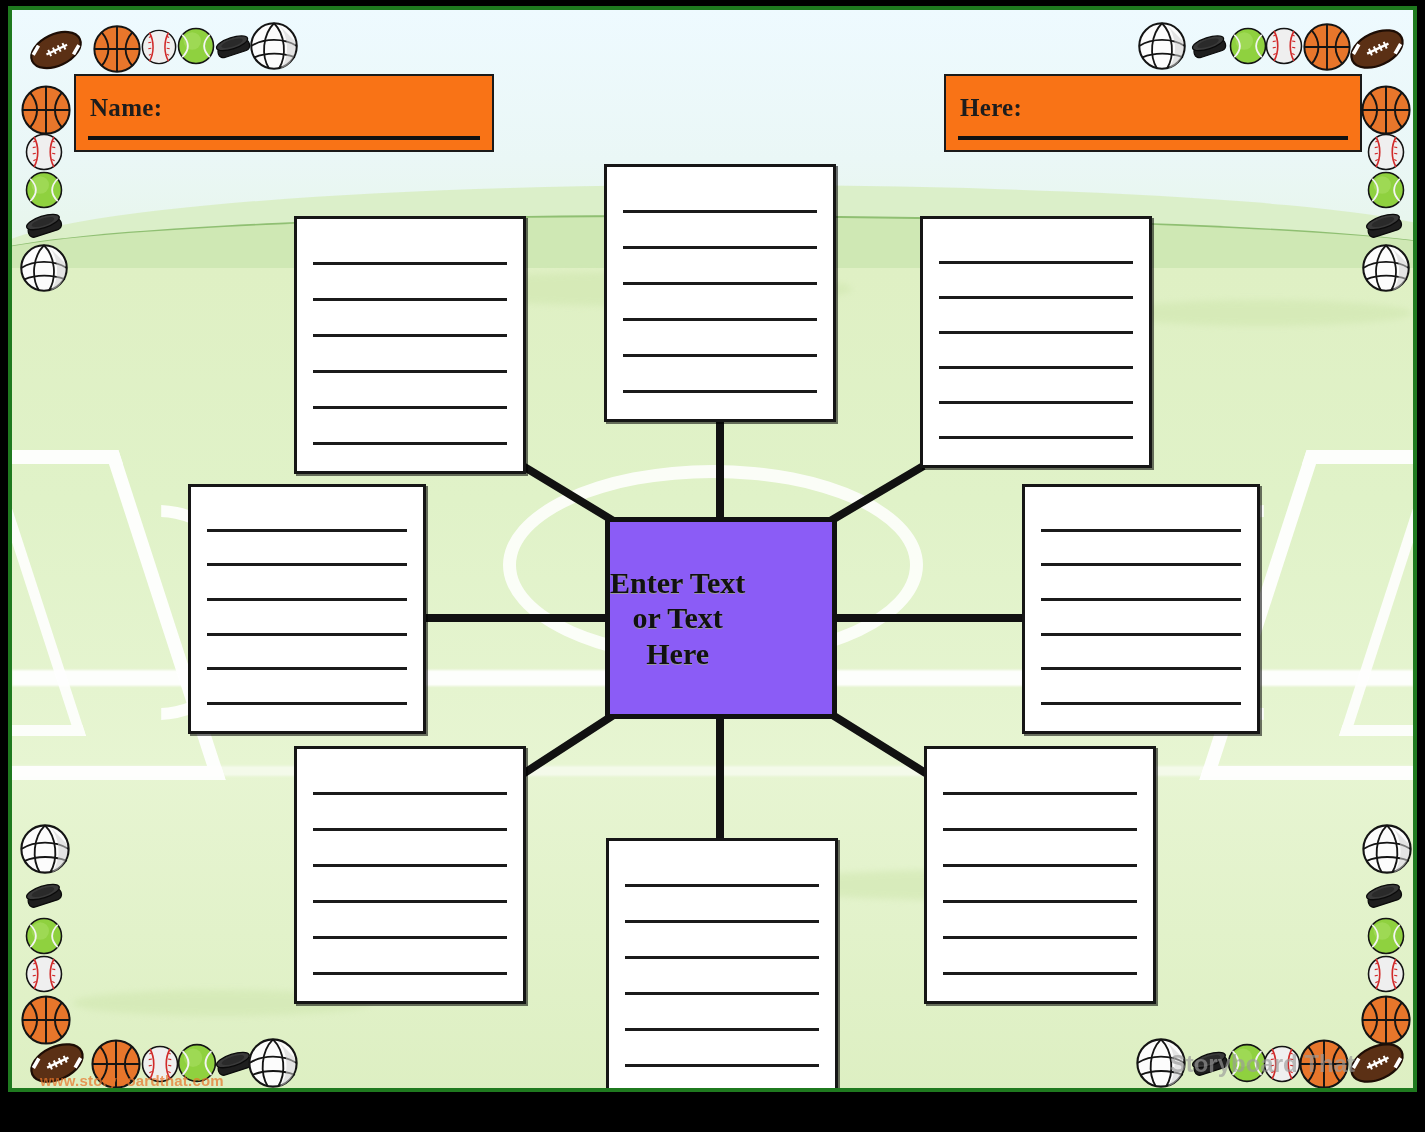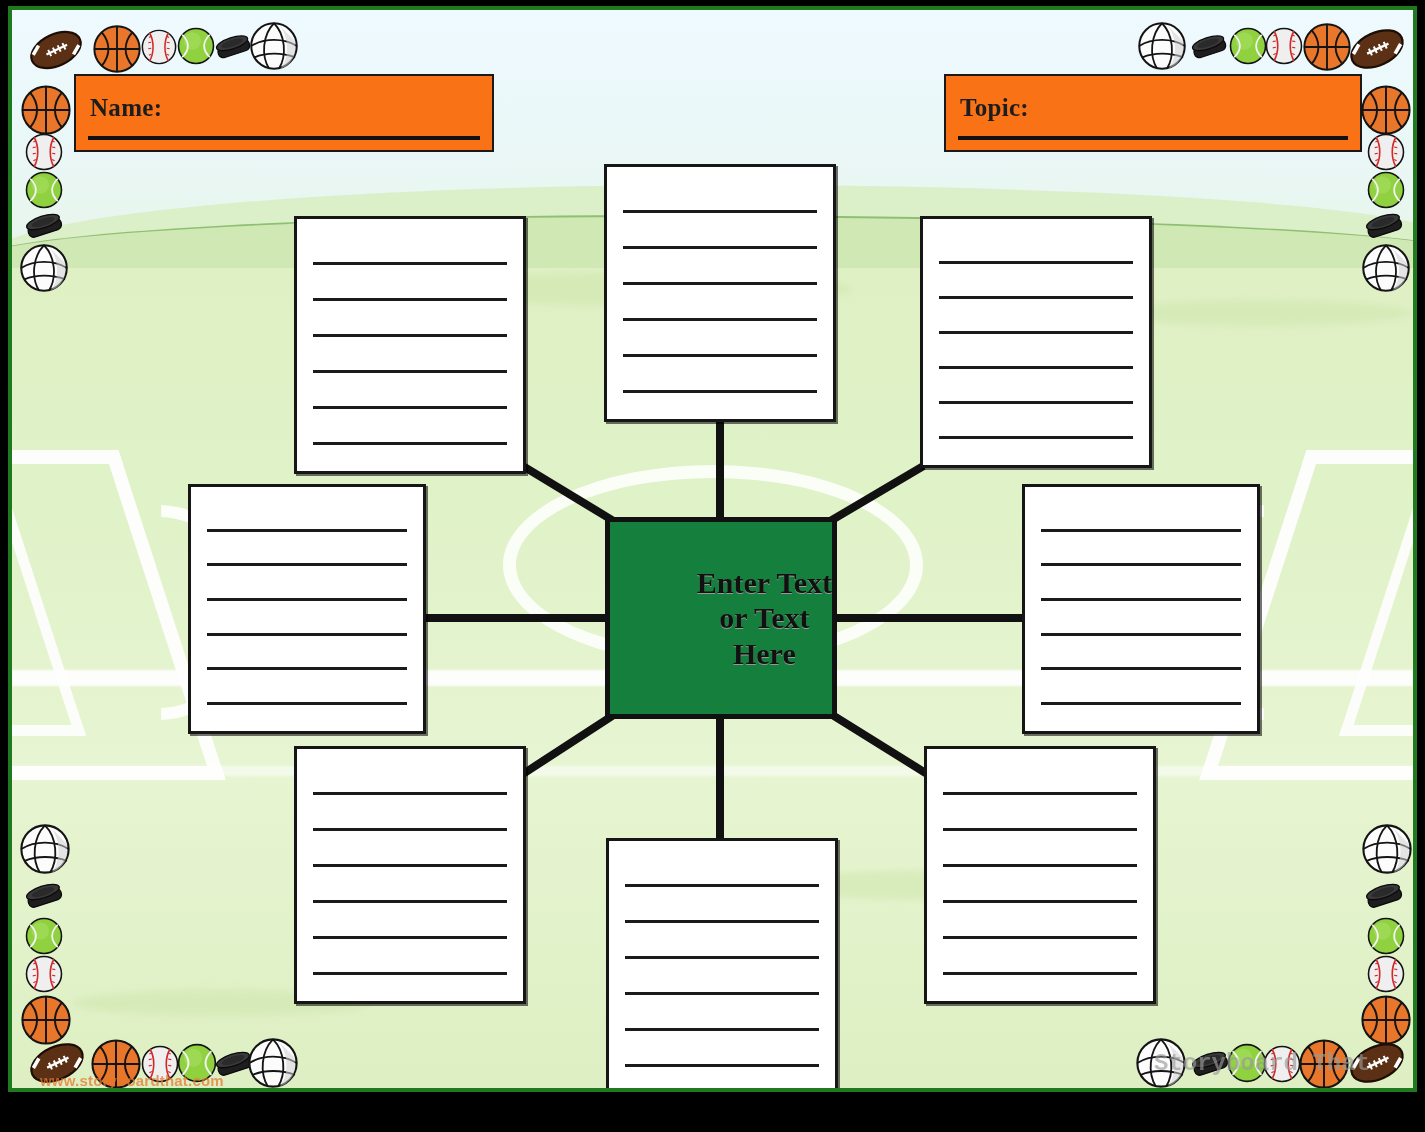--- a/index.html
+++ b/index.html
@@ -146,22 +146,22 @@
   #note-left    { left:176px; top:474px; width:238px; height:250px; }
   #note-right   { left:1010px;top:474px; width:238px; height:250px; }
   #note-bl      { left:282px; top:736px; width:232px; height:258px; }
   #note-br      { left:912px; top:736px; width:232px; height:258px; }
   #note-bottom  { left:594px; top:828px; width:232px; height:258px; }
 
   
   #center-box{
     position:absolute;
     left:593px; top:507px; width:232px; height:202px;
-    background:#15803d; border:5px solid #111;
-    display:flex; align-items:center; justify-content:flex-end;
+    background:#8b5cf6; border:5px solid #111;
+    display:flex; align-items:center; justify-content:flex-start;
     z-index:5;
   }
   #center-box span{
     font-size:30px; font-weight:bold; line-height:1.18;
     text-align:center; color:#111;
     text-shadow:0 1px 0 #999;
   }
 
   
   .ball{ position:absolute; width:44px; height:44px; }
@@ -169,22 +169,22 @@
 
   
   #wm-left{
     position:absolute; left:28px; top:1062px;
     font-family:"Liberation Sans", sans-serif;
     font-size:15px; font-weight:bold; color:#e8762b; opacity:.72;
     letter-spacing:.2px;
     z-index:30;
   }
   #wm-right{
-    position:absolute; right:43px; top:1040px;
-    font-family:Liberation Mono, monospace;
+    position:absolute; right:58px; top:1040px;
+    font-family:Liberation Sans, sans-serif;
     font-size:24px; font-weight:bold; color:#9a9a9a; opacity:.65;
     z-index:30;
   }
 </style>
 </head>
 <body>
 
 <div id="worksheet">
 
   <div class="bg-sky"></div>
@@ -226,21 +226,21 @@
     </g>
   </svg>
 
   <div class="field-box" id="box-name">
     <span class="field-label">Name:</span>
     <span class="field-rule"></span>
   </div>
 
 
   <div class="field-box" id="box-topic">
-    <span class="field-label">Topic:</span>
+    <span class="field-label">Here:</span>
     <span class="field-rule"></span>
   </div>
 
   <div class="note" id="note-top">
     <div class="lines">
       <i></i>
         <i></i>
         <i></i>
         <i></i>
         <i></i>

